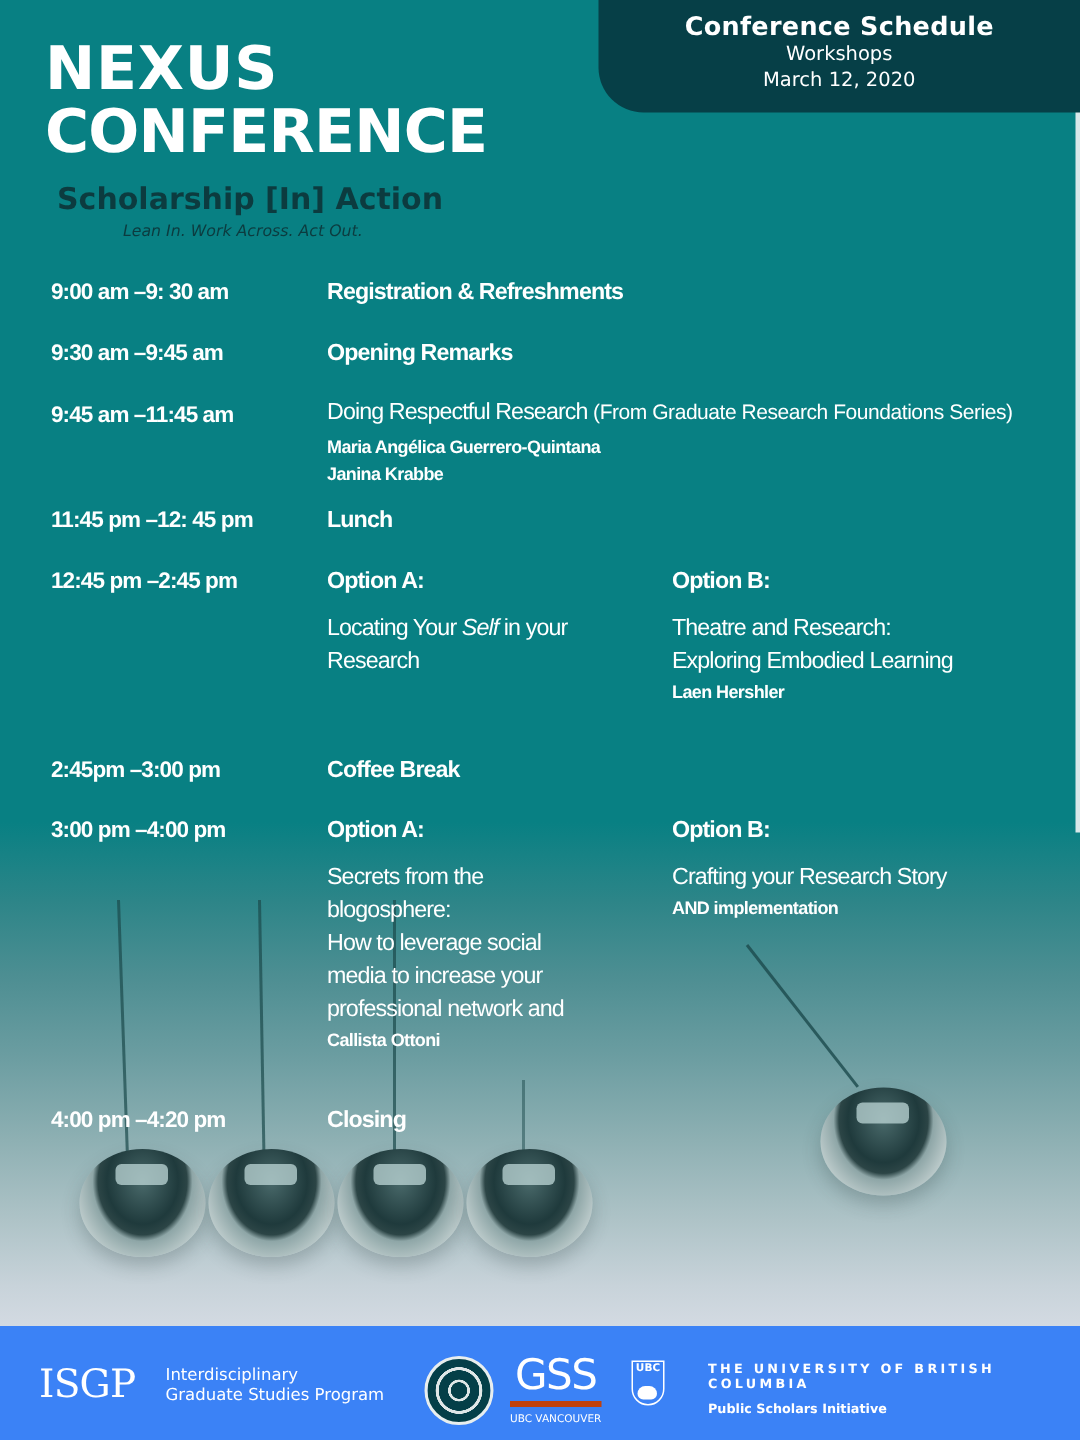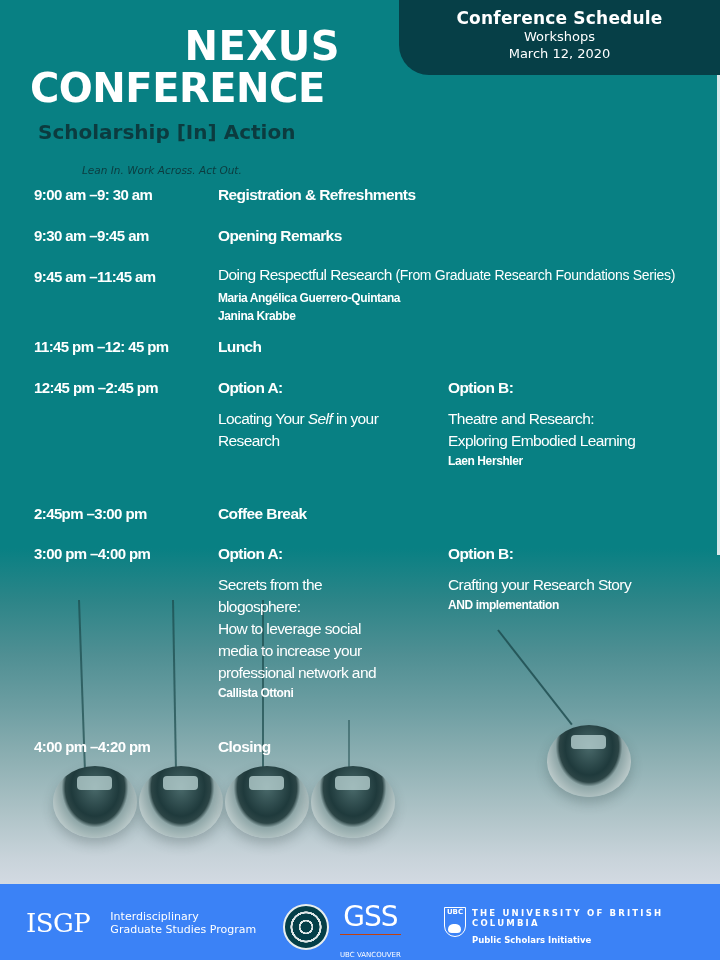--- a/index.html
+++ b/index.html
@@ -35,35 +35,35 @@
     .header-badge .sub {
       font-family: "DejaVu Sans", sans-serif;
       font-size: 13px; line-height: 17px;
     }
     .header-badge .sub:first-of-type { margin-top: 4px; }
 
     
     .logo { position: absolute; left: 30px; top: 26px; width: 310px; }
     .logo .nexus {
       font-family: "DejaVu Sans", sans-serif; font-weight: bold;
-      font-size: 40px; line-height: 40px; color: #ffffff; text-align: right;
+      font-size: 40px; line-height: 40px; color: #ffffff; text-align: left;
       letter-spacing: 0.5px;
     }
     .logo .conference {
       font-family: "DejaVu Sans", sans-serif; font-weight: bold;
       font-size: 40px; line-height: 44px; color: #ffffff; text-align: left;
       letter-spacing: -0.5px;
     }
     .logo .tagline {
       font-family: "DejaVu Sans", sans-serif; font-weight: bold;
       font-size: 20px; color: #0c3b3f; margin-top: 10px; margin-left: 8px;
     }
     .logo .motto {
       font-family: "DejaVu Sans", sans-serif; font-style: italic;
-      font-size: 10.5px; color: #0c3b3f; margin-top: 20px; margin-left: 52px;
+      font-size: 10.5px; color: #0c3b3f; margin-top: 4px; margin-left: 52px;
     }
 
     
     .sched { position: absolute; left: 0; top: 0; width: 720px; color: #ffffff; }
     .t {
       position: absolute; left: 34px;
       font-family: "Liberation Sans", sans-serif; font-weight: bold;
       font-size: 15px; letter-spacing: -0.6px; white-space: nowrap;
     }
     .e {
@@ -111,25 +111,25 @@
       font-family: "DejaVu Sans", sans-serif; font-size: 11px; line-height: 13px; margin-left: 20px;
     }
     .gss-emblem {
       position: absolute; left: 283px; top: 20px; width: 46px; height: 46px;
       border-radius: 50%; border: 2px solid #e8eeee;
       background: radial-gradient(circle, #043f48 0 18%, #dfe7e7 19% 24%, #043f48 25% 45%, #dfe7e7 46% 52%, #043f48 53%);
     }
     .gss { position: absolute; left: 340px; top: 18px; text-align: center; }
     .gss .mark { font-family: "DejaVu Sans", sans-serif; font-size: 28px; line-height: 30px; letter-spacing: -1px; }
     .gss .loc {
-      font-family: "DejaVu Sans", sans-serif; font-size: 7px; border-top: 1px solid #c2410c;
-      padding-top: 16px; margin-top: 2px;
+      font-family: "DejaVu Sans", sans-serif; font-size: 7px; border-top: 4px solid #c2410c;
+      padding-top: 4px; margin-top: 2px;
     }
     .ubc-crest {
-      position: absolute; left: 444px; top: 23px; width: 22px; height: 30px;
+      position: absolute; left: 421px; top: 23px; width: 22px; height: 30px;
       border: 1.5px solid #ffffff; border-radius: 0 0 11px 11px;
       font-family: "DejaVu Sans", sans-serif; font-size: 7px; font-weight: bold;
       text-align: center; line-height: 9px;
     }
     .ubc-crest .sun {
       position: absolute; left: 3px; bottom: 3px; width: 13px; height: 9px;
       background: #ffffff; border-radius: 8px 8px 6px 6px;
     }
     .ubc-text { position: absolute; left: 472px; top: 24px; }
     .ubc-text .uni {

